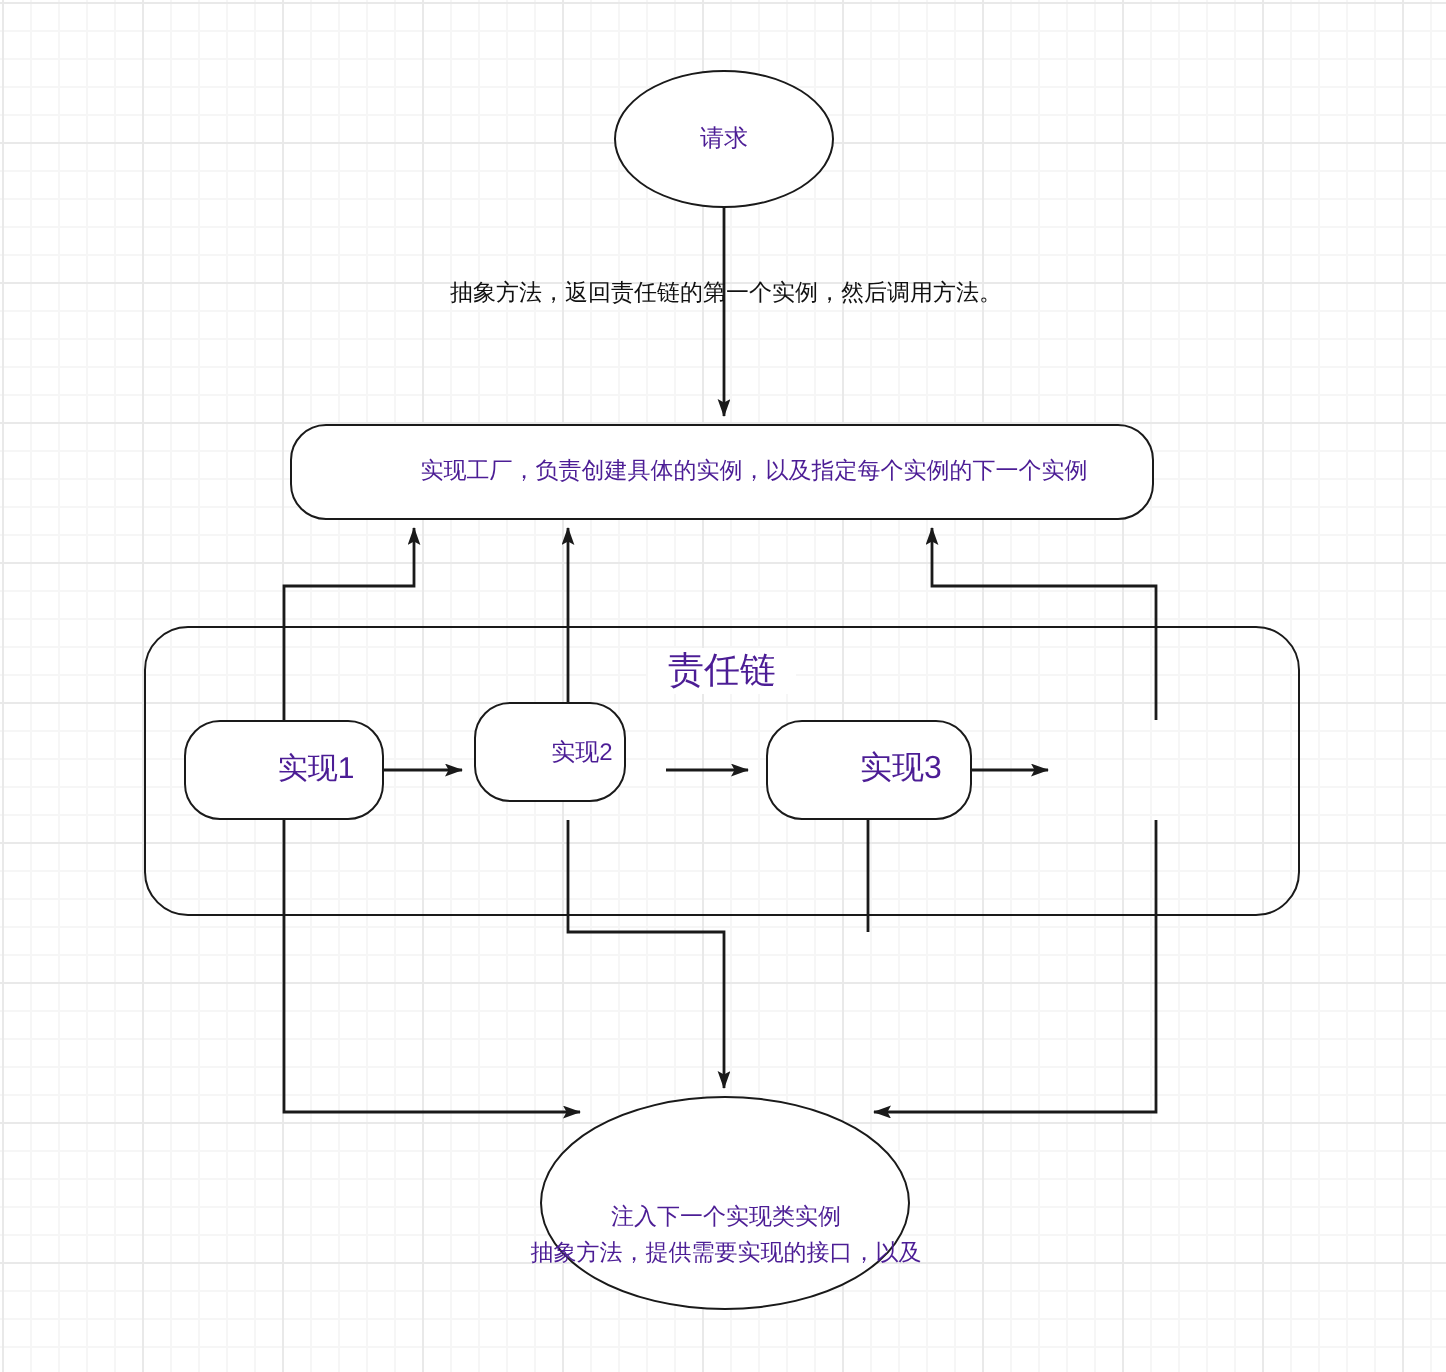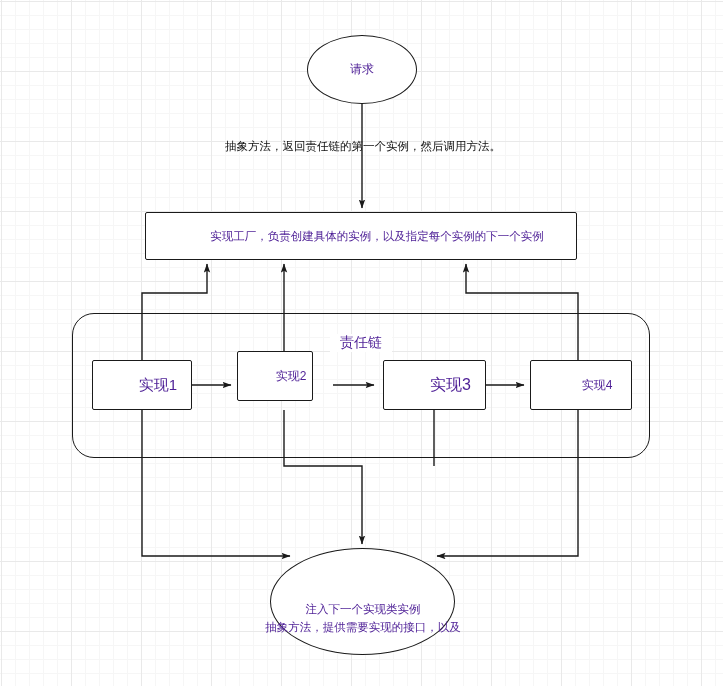--- a/index.html
+++ b/index.html
@@ -40,32 +40,32 @@
     align-items: center;
     justify-content: center;
     text-align: center;
     color: #4c1d95;
     line-height: 1.25;
   }
   .ellipse {
     border-radius: 50%;
   }
   .rounded {
-    border-radius: 2px;
+    border-radius: 18px;
     padding-left: 32px;
   }
   .container-box {
     border-radius: 22px;
     align-items: flex-start;
     justify-content: center;
     background: transparent;
   }
   .container-label {
-    margin-top: 20px;
-    font-size: 14px;
+    margin-top: 10px;
+    font-size: 18px;
     padding: 0 10px;
     background: #ffffff;
   }
   .edge-label {
     position: absolute;
     font-size: 11.5px;
     color: #111111;
     background: transparent;
     white-space: nowrap;
     text-align: center;
@@ -127,22 +127,19 @@
 
   <div class="node rounded" style="left:92px; top:360px; width:100px; height:50px; font-size:15px;">
     <span>实现1</span>
   </div>
   <div class="node rounded" style="left:237px; top:351px; width:76px; height:50px; font-size:12px;">
     <span>实现2</span>
   </div>
   <div class="node rounded" style="left:383px; top:360px; width:103px; height:50px; font-size:16px;">
     <span>实现3</span>
   </div>
-  <div class="node rounded" style="left:530px; top:360px; width:102px; height:50px; font-size:12px;">
-    <span>实现4</span>
-  </div>
 
   <div class="node ellipse" style="left:270px; top:548px; width:185px; height:107px;">
     <span class="ell-text" style="left:-38px; top:39px; width:260px;margin-top:32px;">抽象方法，提供需要实现的接口，以及</span>
     <span class="ell-text" style="left:-38px; top:53px; width:260px;">注入下一个实现类实例</span>
   </div>
 
 </div>
 
 </body></html>

